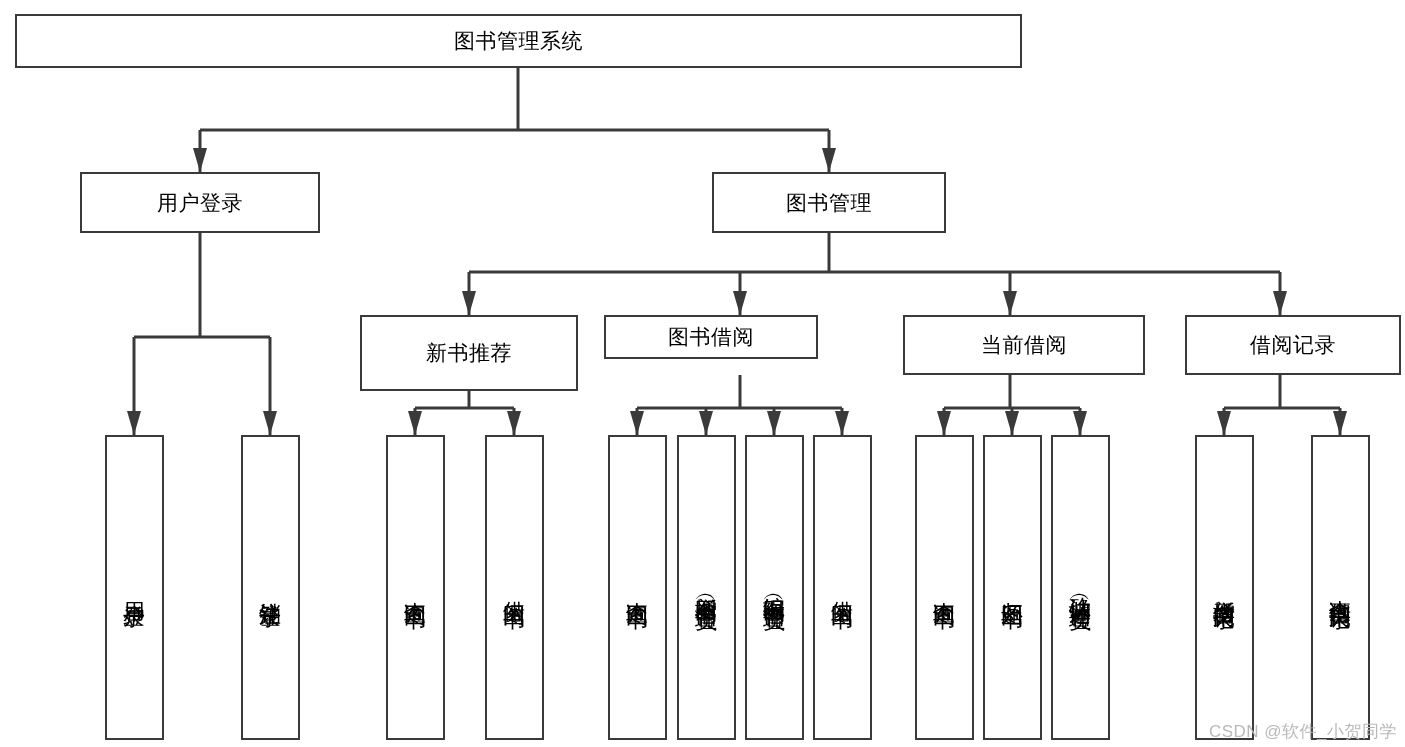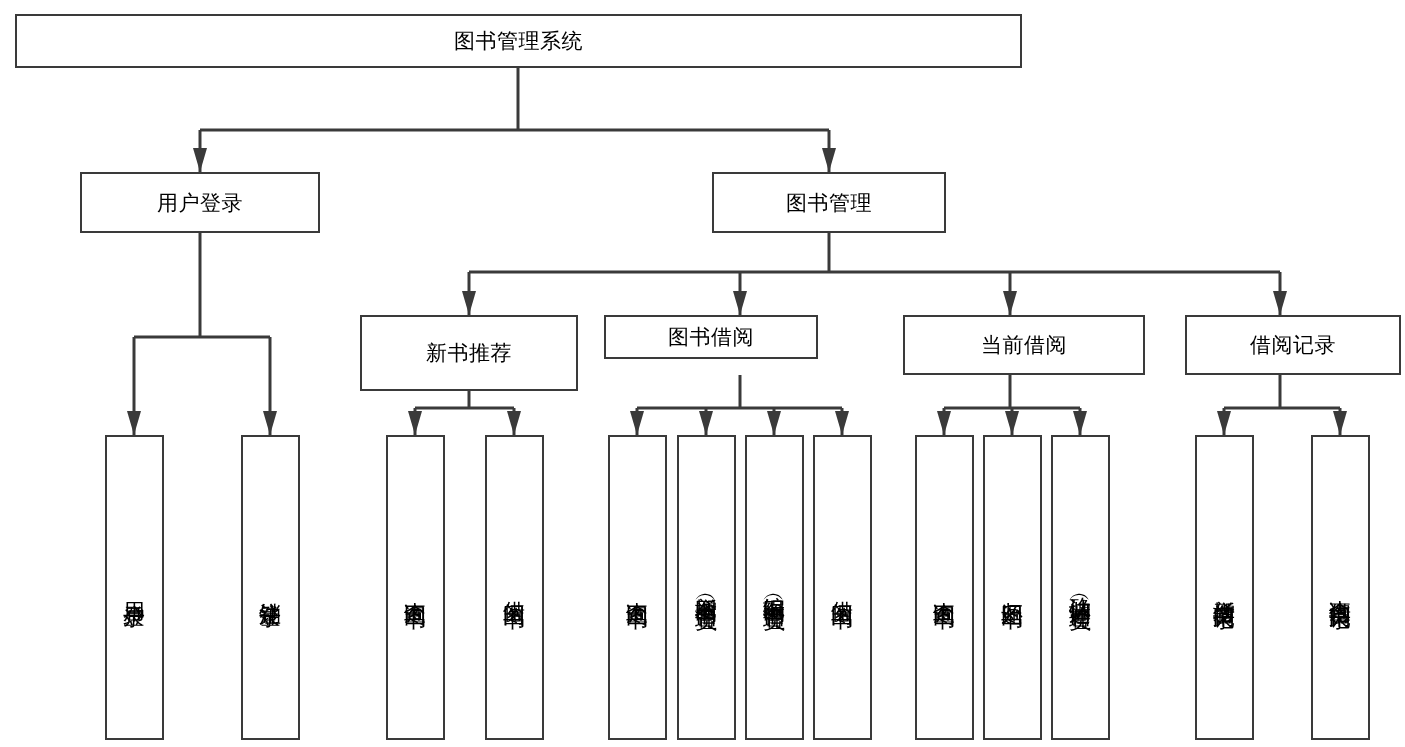--- a/index.html
+++ b/index.html
@@ -183,13 +183,14 @@
         <span class="node-label">确认归还（管理员）</span>
       </div>
       <div class="node-box vertical" style="left: 1195px; top: 435px; width: 59px; height: 305px;">
         <span class="node-label">新增借阅记录</span>
       </div>
       <div class="node-box vertical" style="left: 1311px; top: 435px; width: 59px; height: 305px;">
         <span class="node-label">查询借阅记录</span>
       </div>
     </div>
 
+  <div id="watermark">CSDN @软件_小贺同学</div>
 </div>
 
 </body></html>

